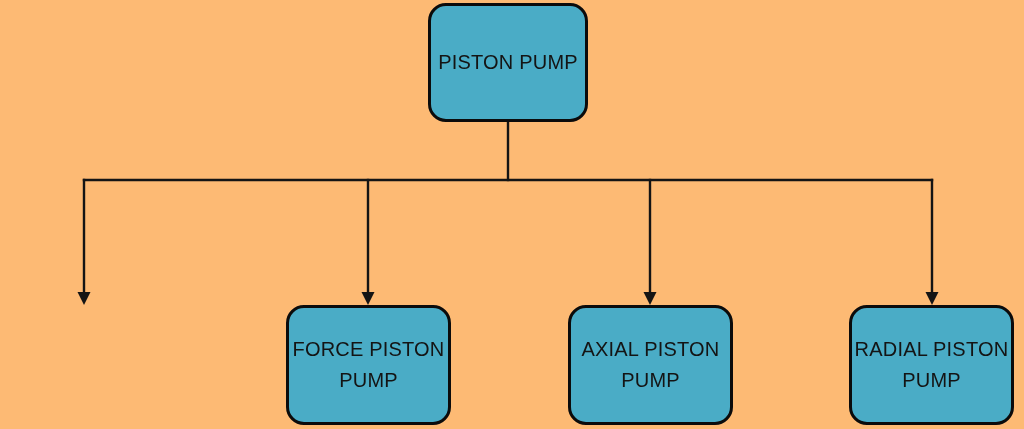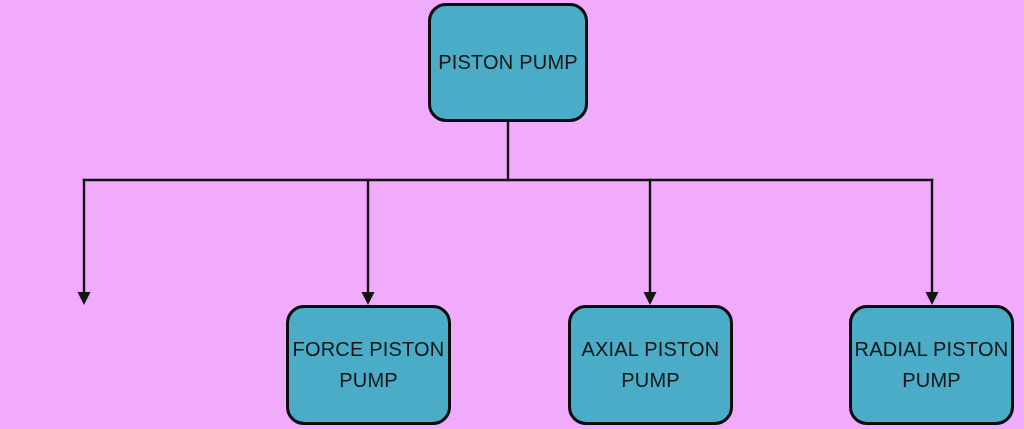--- a/index.html
+++ b/index.html
@@ -4,21 +4,21 @@
 <style>
   html, body {
     margin: 0;
     padding: 0;
     background: #ffffff;
   }
   .canvas {
     position: relative;
     width: 1024px;
     height: 429px;
-    background: #f0abfc;
+    background: #fdba74;
     font-family: "Liberation Sans", sans-serif;
     overflow: hidden;
   }
   .connectors {
     position: absolute;
     left: 0;
     top: 0;
     width: 1024px;
     height: 429px;
   }

